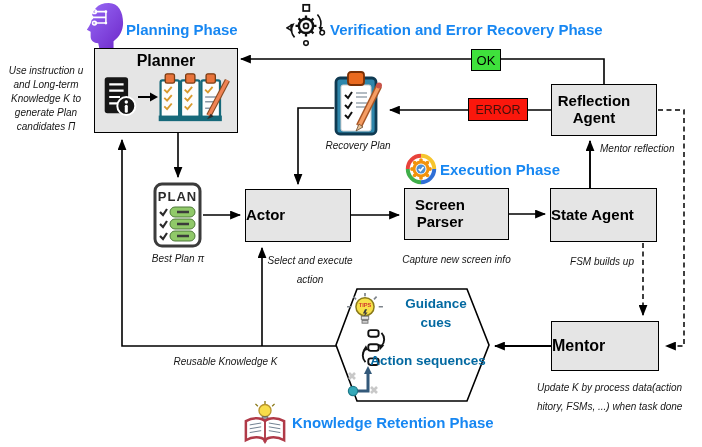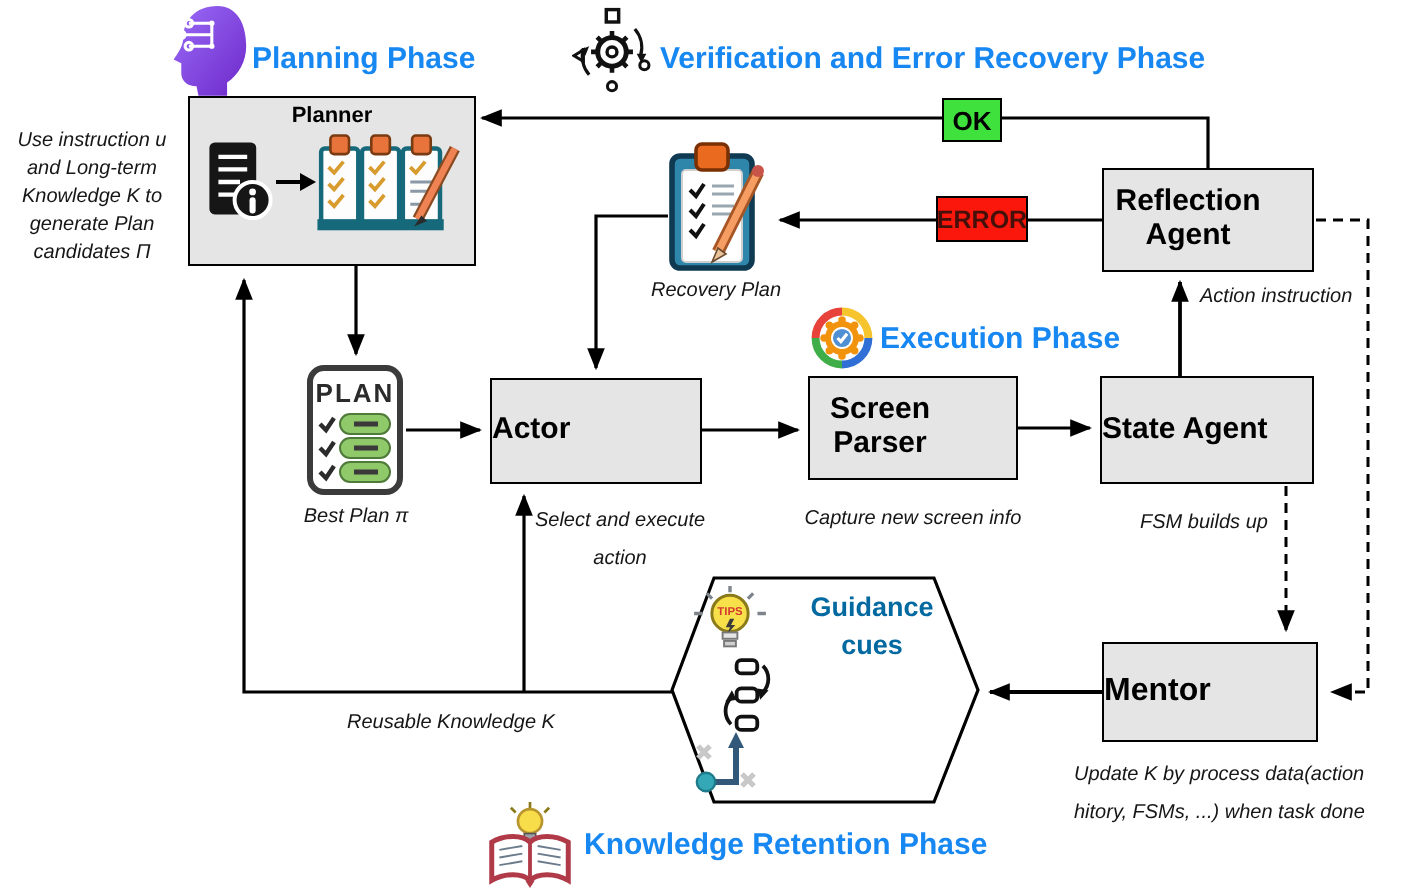--- a/index.html
+++ b/index.html
@@ -6,21 +6,21 @@
   #stage{position:relative;width:702px;height:447px;background:#ffffff;overflow:hidden;
          font-family:"Liberation Sans",sans-serif;}
   .abs{position:absolute;}
   .node{position:absolute;background:#e5e5e5;border:1.6px solid #000;box-sizing:border-box;
         display:flex;align-items:center;justify-content:flex-start;text-align:center;
         font-weight:bold;font-size:15px;line-height:1.12;color:#000;}
   .caption{position:absolute;font-style:italic;font-size:10px;color:#161616;line-height:14px;}
   .preline{white-space:pre-line;}
   .phase-label{position:absolute;color:#1787f2;font-weight:bold;font-size:15px;white-space:nowrap;}
   .badge{position:absolute;border:1.6px solid #000;box-sizing:border-box;display:flex;
-         align-items:center;justify-content:center;font-weight:bold;}
+         align-items:center;justify-content:center;font-weight:normal;}
   .hexitem{position:absolute;font-weight:bold;font-size:13.5px;color:#0369a1;text-align:center;line-height:19px;}
   svg{display:block;}
 </style>
 </head>
 <body>
 
 <div id="stage">
 
   <svg class="abs" style="left:0;top:0" width="702" height="447" viewBox="0 0 702 447">
     <defs>
@@ -128,21 +128,21 @@
       <g stroke="#6b7b8c" stroke-width="1" fill="none">
         <path d="M7 25 L19 23 M7 29 L19 27 M7 33 L19 31"></path>
         <path d="M27 23 L39 25 M27 27 L39 29 M27 31 L39 33"></path>
       </g>
       <path d="M20.5 41 L25.5 41 L23 45 Z" fill="#b03a48"></path>
     </svg>
   </div>
   <div class="phase-label" style="left:292px;top:414px">Knowledge Retention Phase</div>
 
   <div class="node" style="left:94px;top:48px;width:144px;height:85px;flex-direction:column;justify-content:flex-start">
-    <div style="font-size:11px;margin-top:3px">Planner</div>
+    <div style="font-size:16px;margin-top:3px">Planner</div>
     <div style="display:flex;align-items:center;margin-top:1px">
       <span>
         <svg width="36" height="46" viewBox="0 0 40 48">
           <rect x="3" y="2" width="26" height="40" rx="3" fill="#161616"></rect>
           <g stroke="#fff" stroke-width="2.4">
             <path d="M8 10 H24 M8 17 H24 M8 24 H20 M8 31 H18"></path>
           </g>
           <circle cx="27" cy="34" r="10" fill="#161616" stroke="#fff" stroke-width="2.2"></circle>
           <circle cx="27" cy="29.5" r="1.9" fill="#fff"></circle>
           <rect x="25.3" y="32.5" width="3.4" height="9" rx="1.7" fill="#fff"></rect>
@@ -218,42 +218,42 @@
         </g>
       <path d="M50 15 L30 55" stroke="#a65524" stroke-width="6.4"></path>
       <path d="M50 15 L30 55" stroke="#f59d63" stroke-width="3.6"></path>
       <polygon points="27,60 30,53 34,56" fill="#e8c49a" stroke="#6b4a2e" stroke-width="0.8"></polygon>
       <circle cx="50" cy="14.5" r="3" fill="#c9544a"></circle>
     </svg>
   </div>
   <div class="caption" style="left:316px;top:139px;width:84px;text-align:center">Recovery Plan</div>
 
   <div class="badge" style="left:471px;top:49px;width:30px;height:22px;background:#3fe13c;font-size:13px;color:#000">OK</div>
-  <div class="badge" style="left:468px;top:98px;width:46px;height:23px;background:#fb170c;font-size:12.5px;color:#46100a">ERROR</div>
+  <div class="badge" style="left:468px;top:98px;width:60px;height:23px;background:#fb170c;font-size:12.5px;color:#46100a">ERROR</div>
 
   <div class="node" style="left:245px;top:189px;width:106px;height:53px">
     <span>Actor</span>
   </div>
   <div class="caption preline" style="left:255px;top:251px;width:110px;text-align:center;line-height:19px">Select and execute
 action</div>
 
   <div class="node" style="left:404px;top:188px;width:105px;height:52px">
     <span style="display:inline-block;width:70px">Screen Parser</span>
   </div>
   <div class="caption" style="left:391px;top:253px;width:131px;text-align:center">Capture new screen info</div>
 
   <div class="node" style="left:550px;top:188px;width:107px;height:54px">
     <span>State Agent</span>
   </div>
   <div class="caption" style="left:562px;top:255px;width:80px;text-align:center">FSM builds up</div>
 
   <div class="node" style="left:551px;top:84px;width:106px;height:52px">
     <span style="display:inline-block;width:84px">Reflection Agent</span>
   </div>
-  <div class="caption" style="left:600px;top:142px;width:90px">Action instruction</div>
+  <div class="caption" style="left:600px;top:142px;width:90px">Mentor reflection</div>
 
   <div class="node" style="left:551px;top:321px;width:108px;height:50px;font-size:16px">
     <span>Mentor</span>
   </div>
   <div class="caption preline" style="left:537px;top:378px;width:155px;line-height:19px">Update K by process data(action
 hitory, FSMs, ...) when task done</div>
 
   <div class="caption" style="left:158px;top:355px;width:135px;text-align:center">Reusable Knowledge K</div>
 
   <div class="abs" style="left:344px;top:293px;width:42px;height:38px">
@@ -288,14 +288,15 @@
     <svg width="44" height="36" viewBox="0 0 42 36">
       <g stroke="#c8c8c8" stroke-width="2.6" fill="none">
         <path d="M4 12 L10 18 M10 12 L4 18"></path>
         <path d="M26 26 L32 32 M32 26 L26 32"></path>
       </g>
       <path d="M8 30 H23 V12" stroke="#33597a" stroke-width="3" fill="none"></path>
       <polygon points="19,13 27,13 23,5" fill="#33597a"></polygon>
       <circle cx="8" cy="30" r="4.6" fill="#35a8b8" stroke="#1d7a8a" stroke-width="1.2"></circle>
     </svg>
   </div>
+  <div class="hexitem" style="left:370px;top:351px;width:116px">Action sequences</div>
 
 </div>
 
 </body></html>

